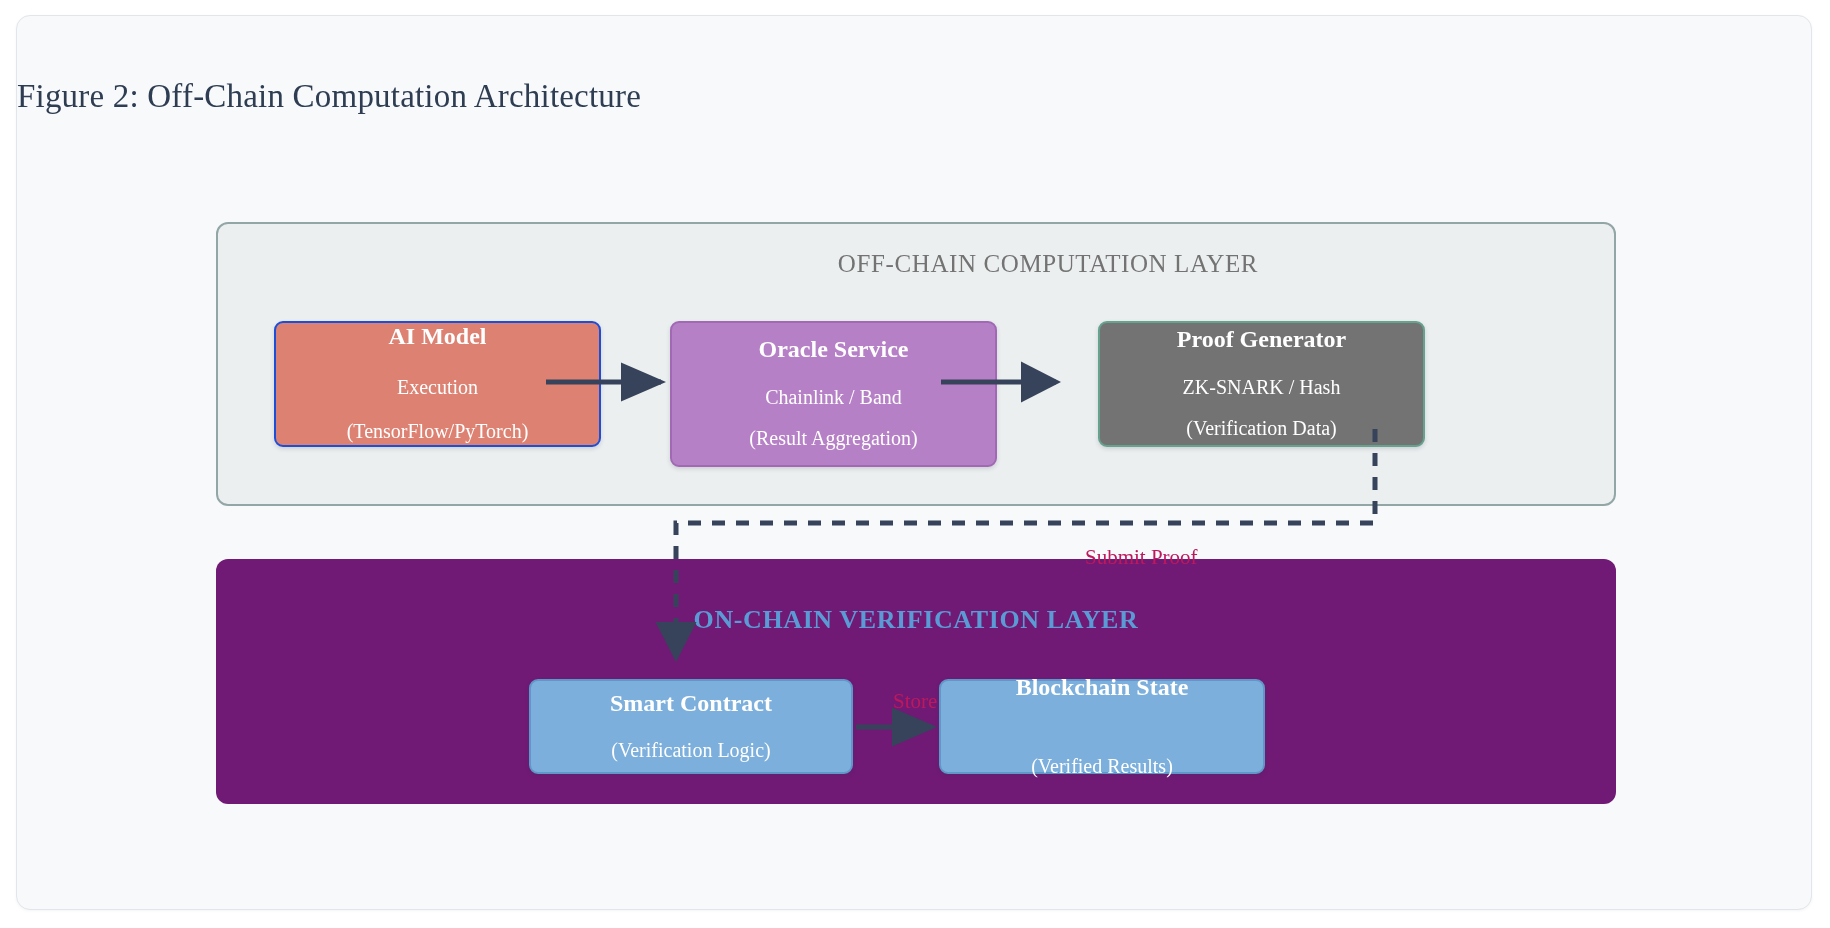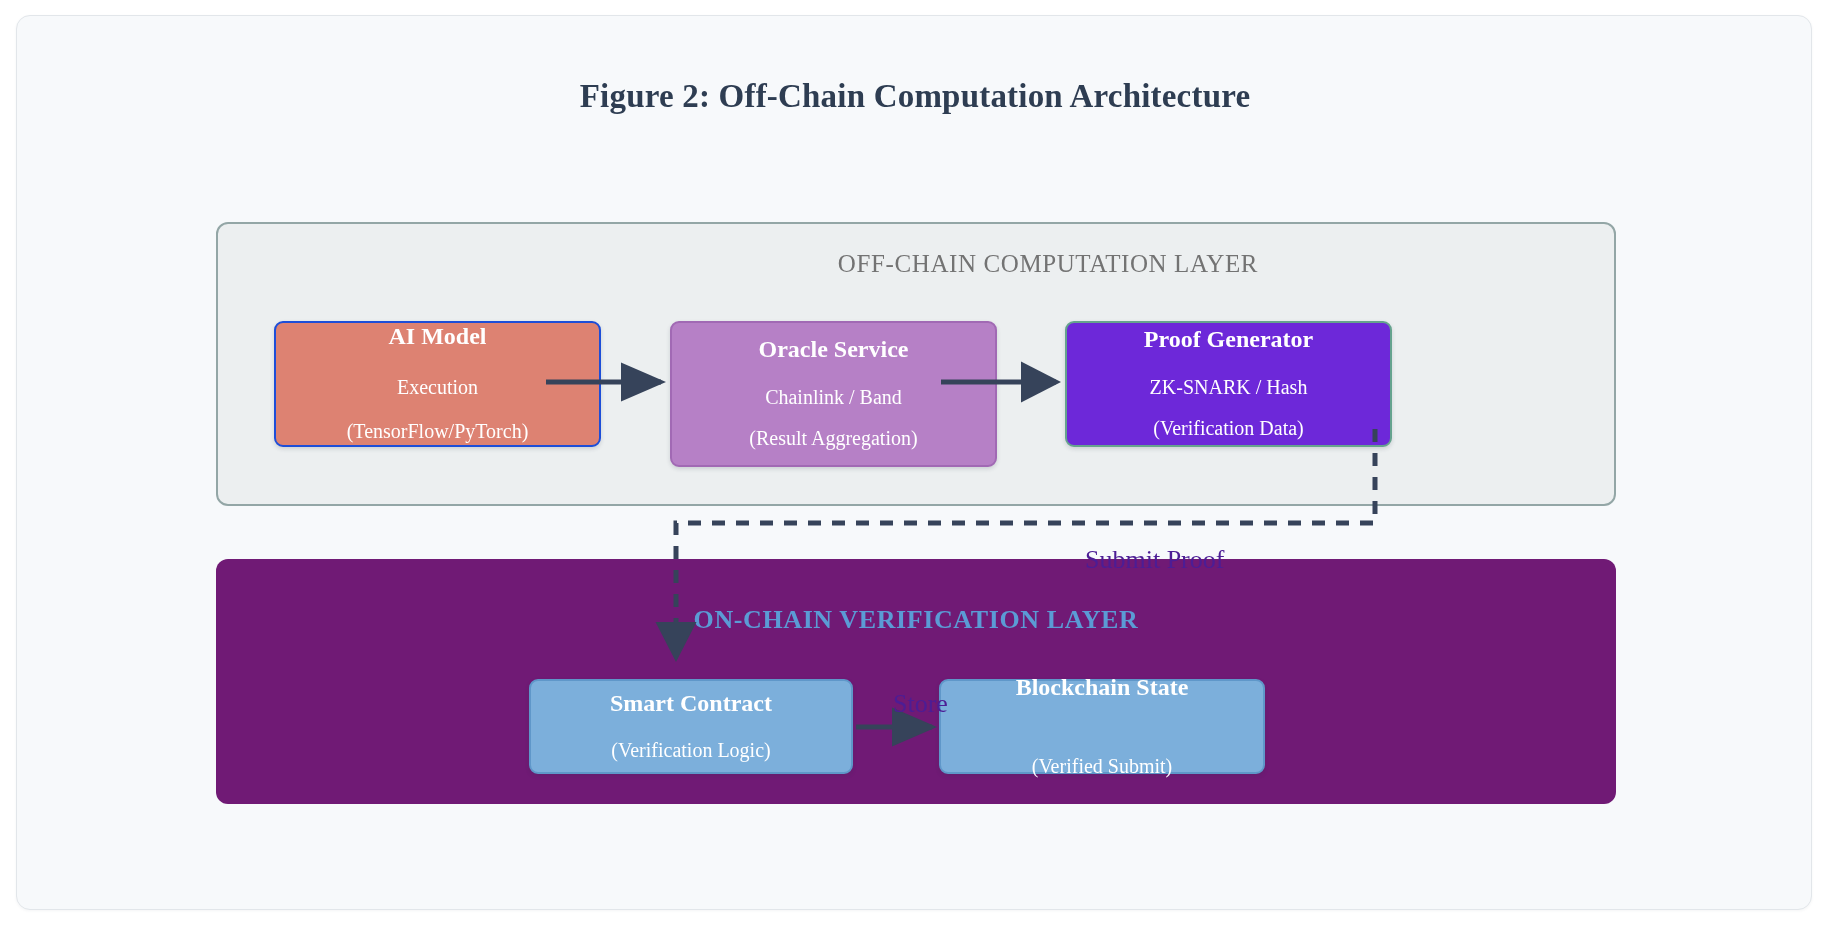--- a/index.html
+++ b/index.html
@@ -27,23 +27,23 @@
     box-sizing: border-box;
     box-shadow: 0 1px 3px rgba(40,50,70,0.05);
   }
 
   
   #figure-title {
     position: absolute;
     left: 0;
     top: 62px;
     width: 1796px;
-    text-align: center;
+    text-align: left;
     font-size: 33px;
-    font-weight: bold;
+    font-weight: normal;
     color: #2e3d52;
     letter-spacing: 0.2px;
   }
 
   
   #offchain-panel {
     position: absolute;
     left: 199px;   
     top: 206px;
     width: 1400px;
@@ -125,25 +125,25 @@
   }
   #node-oracle-service {
     left: 452px;
     top: 97px;
     width: 327px;
     height: 146px;
     background: #b680c6;
     border: 2px solid #a169b4;
   }
   #node-proof-generator {
-    left: 847px;
+    left: 880px;
     top: 97px;
     width: 327px;
     height: 126px;
-    background: #6d28d9;
+    background: #737373;
     border: 2px solid #65a38e;
   }
 
   
   #node-smart-contract {
     left: 313px;  
     top: 120px;
     width: 324px;
     height: 95px;
     background: #7cafdb;
@@ -165,22 +165,22 @@
     left: 0;
     top: 0;
     width: 1796px;
     height: 895px;
     pointer-events: none;
   }
 
   
   .edge-label {
     position: absolute;
-    font-size: 26px;
-    color: #4c1d95;
+    font-size: 21px;
+    color: #be185d;
     white-space: nowrap;
   }
   #label-submit-proof {
     left: 1068px;
     top: 529px;
   }
   #label-store {
     left: 876px;
     top: 673px;
   }
@@ -220,21 +220,21 @@
 
     <div id="onchain-heading">ON-CHAIN VERIFICATION LAYER</div>
 
     <div class="node" id="node-smart-contract">
       <div class="node-title">Smart Contract</div>
       <div class="node-sub">(Verification Logic)</div>
     </div>
 
     <div class="node" id="node-blockchain-state">
       <div class="node-title">Blockchain State</div>
-      <div class="node-sub">(Verified Submit)</div>
+      <div class="node-sub">(Verified Results)</div>
     </div>
 
   </div>
 
   <svg id="connectors" viewBox="0 0 1796 895" xmlns="http://www.w3.org/2000/svg">
     <defs>
       <marker id="arrowhead-solid" markerWidth="9" markerHeight="9" refX="8" refY="4.5" orient="auto" markerUnits="strokeWidth">
         <path d="M0,0.6 L9,4.5 L0,8.4 Z" fill="#36435a"></path>
       </marker>
       <marker id="arrowhead-dashed" markerWidth="8" markerHeight="9" refX="7" refY="4.5" orient="auto" markerUnits="strokeWidth">

